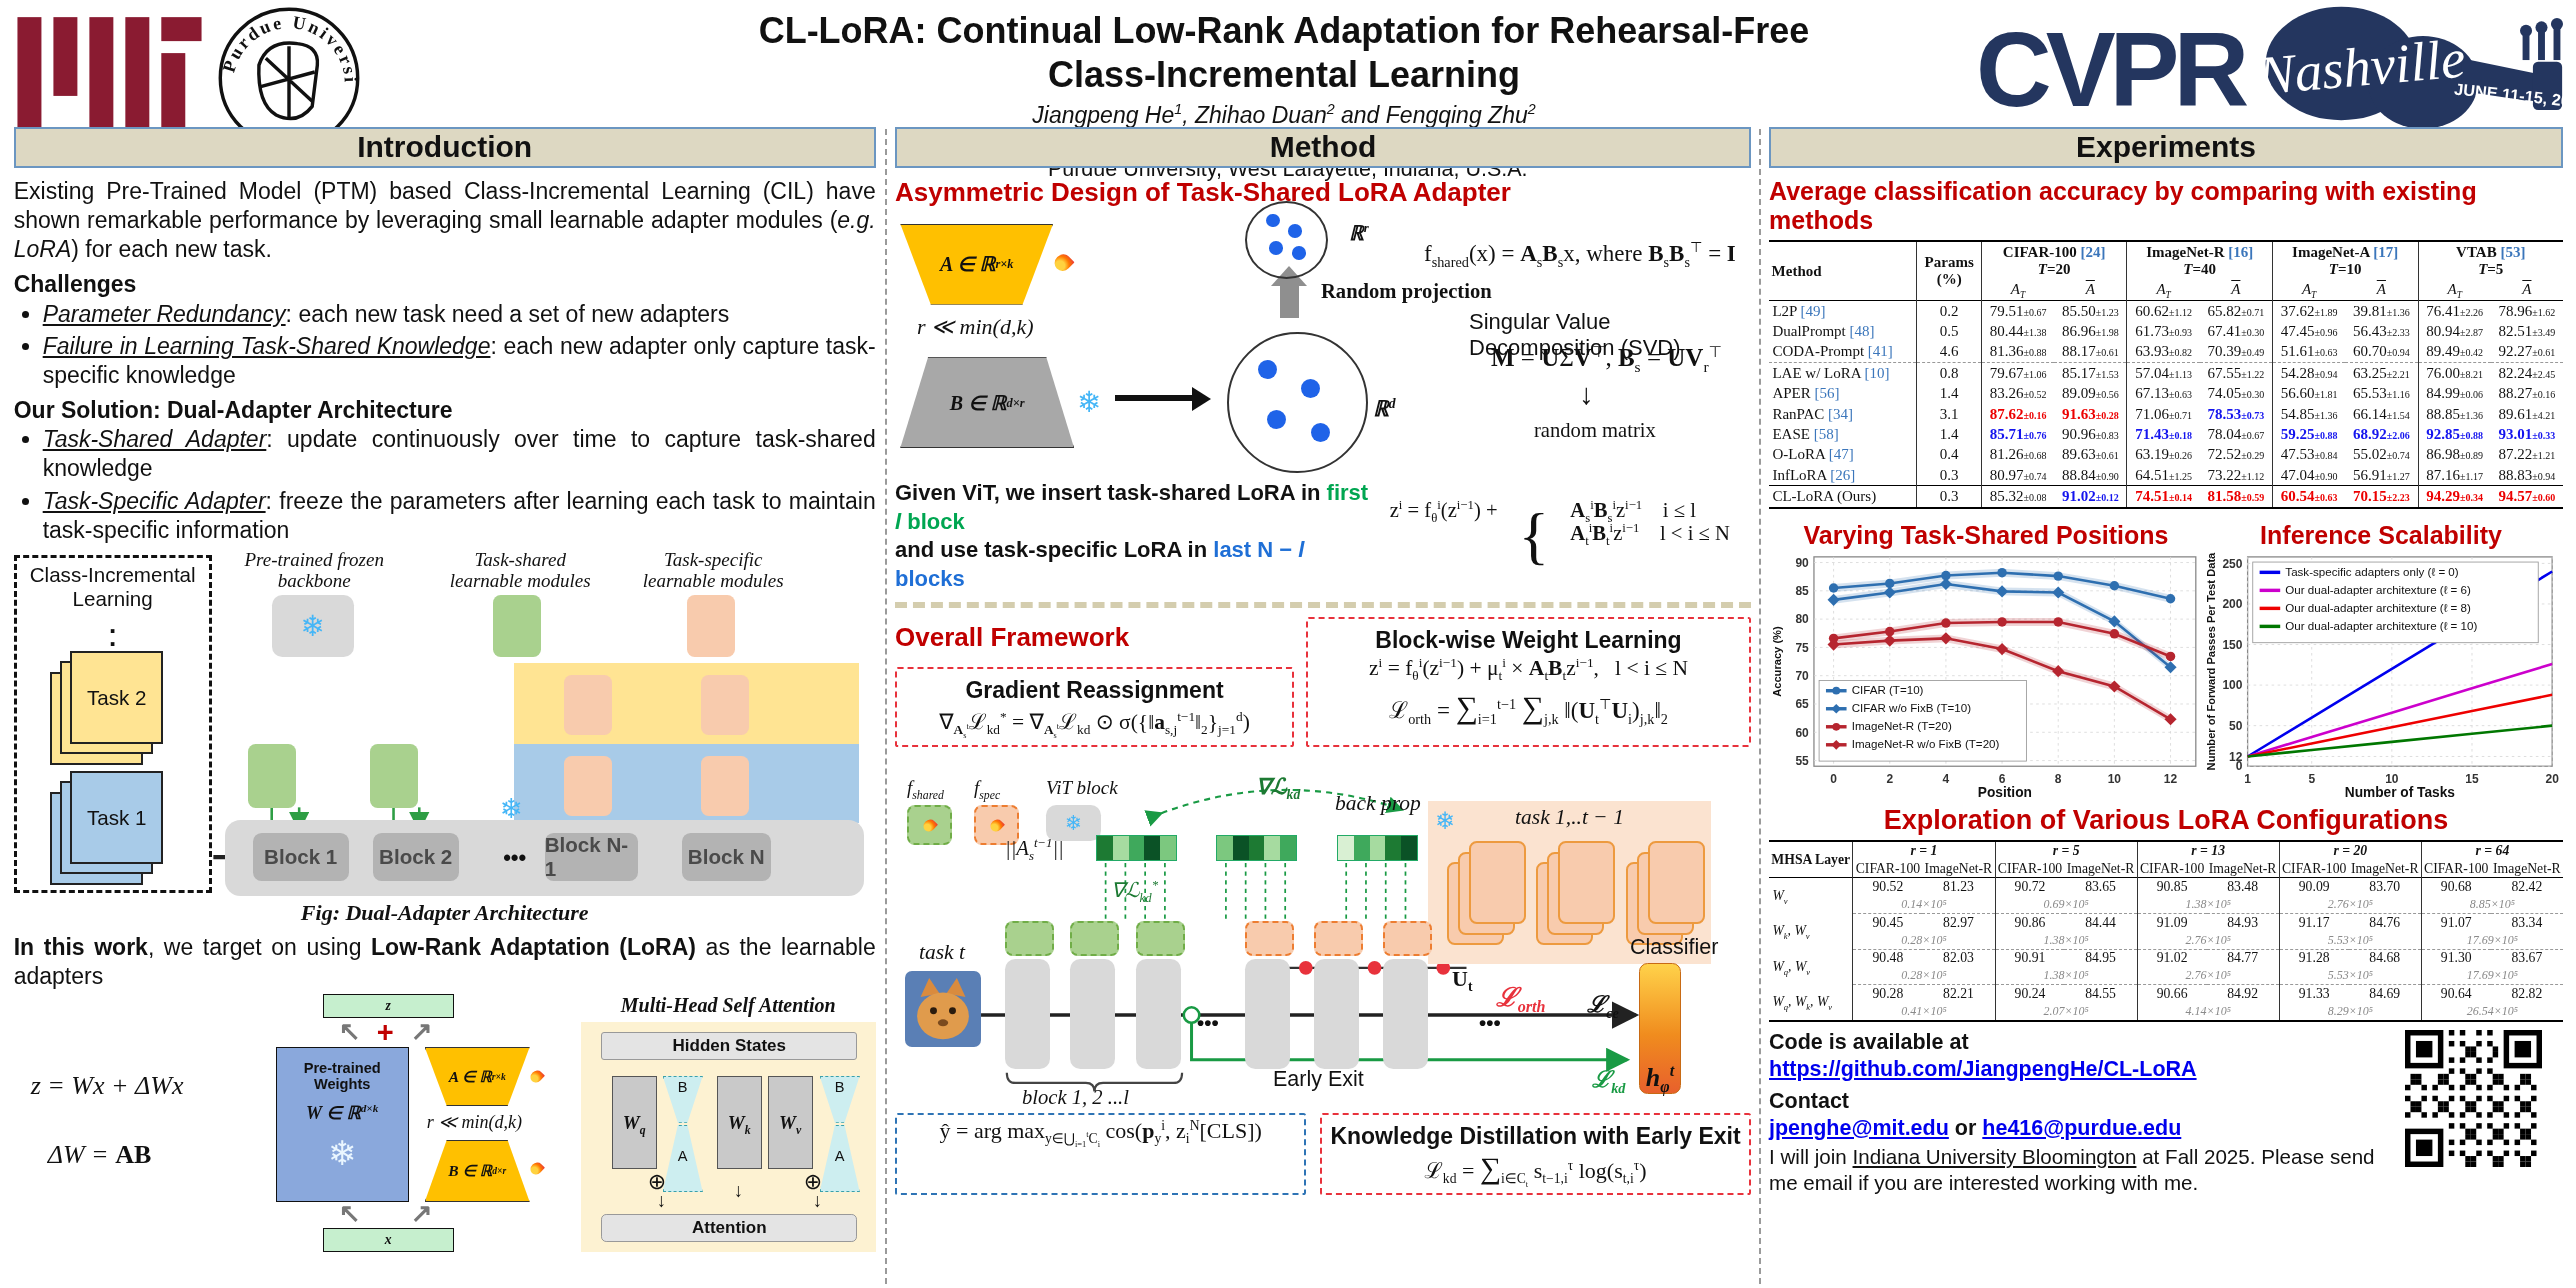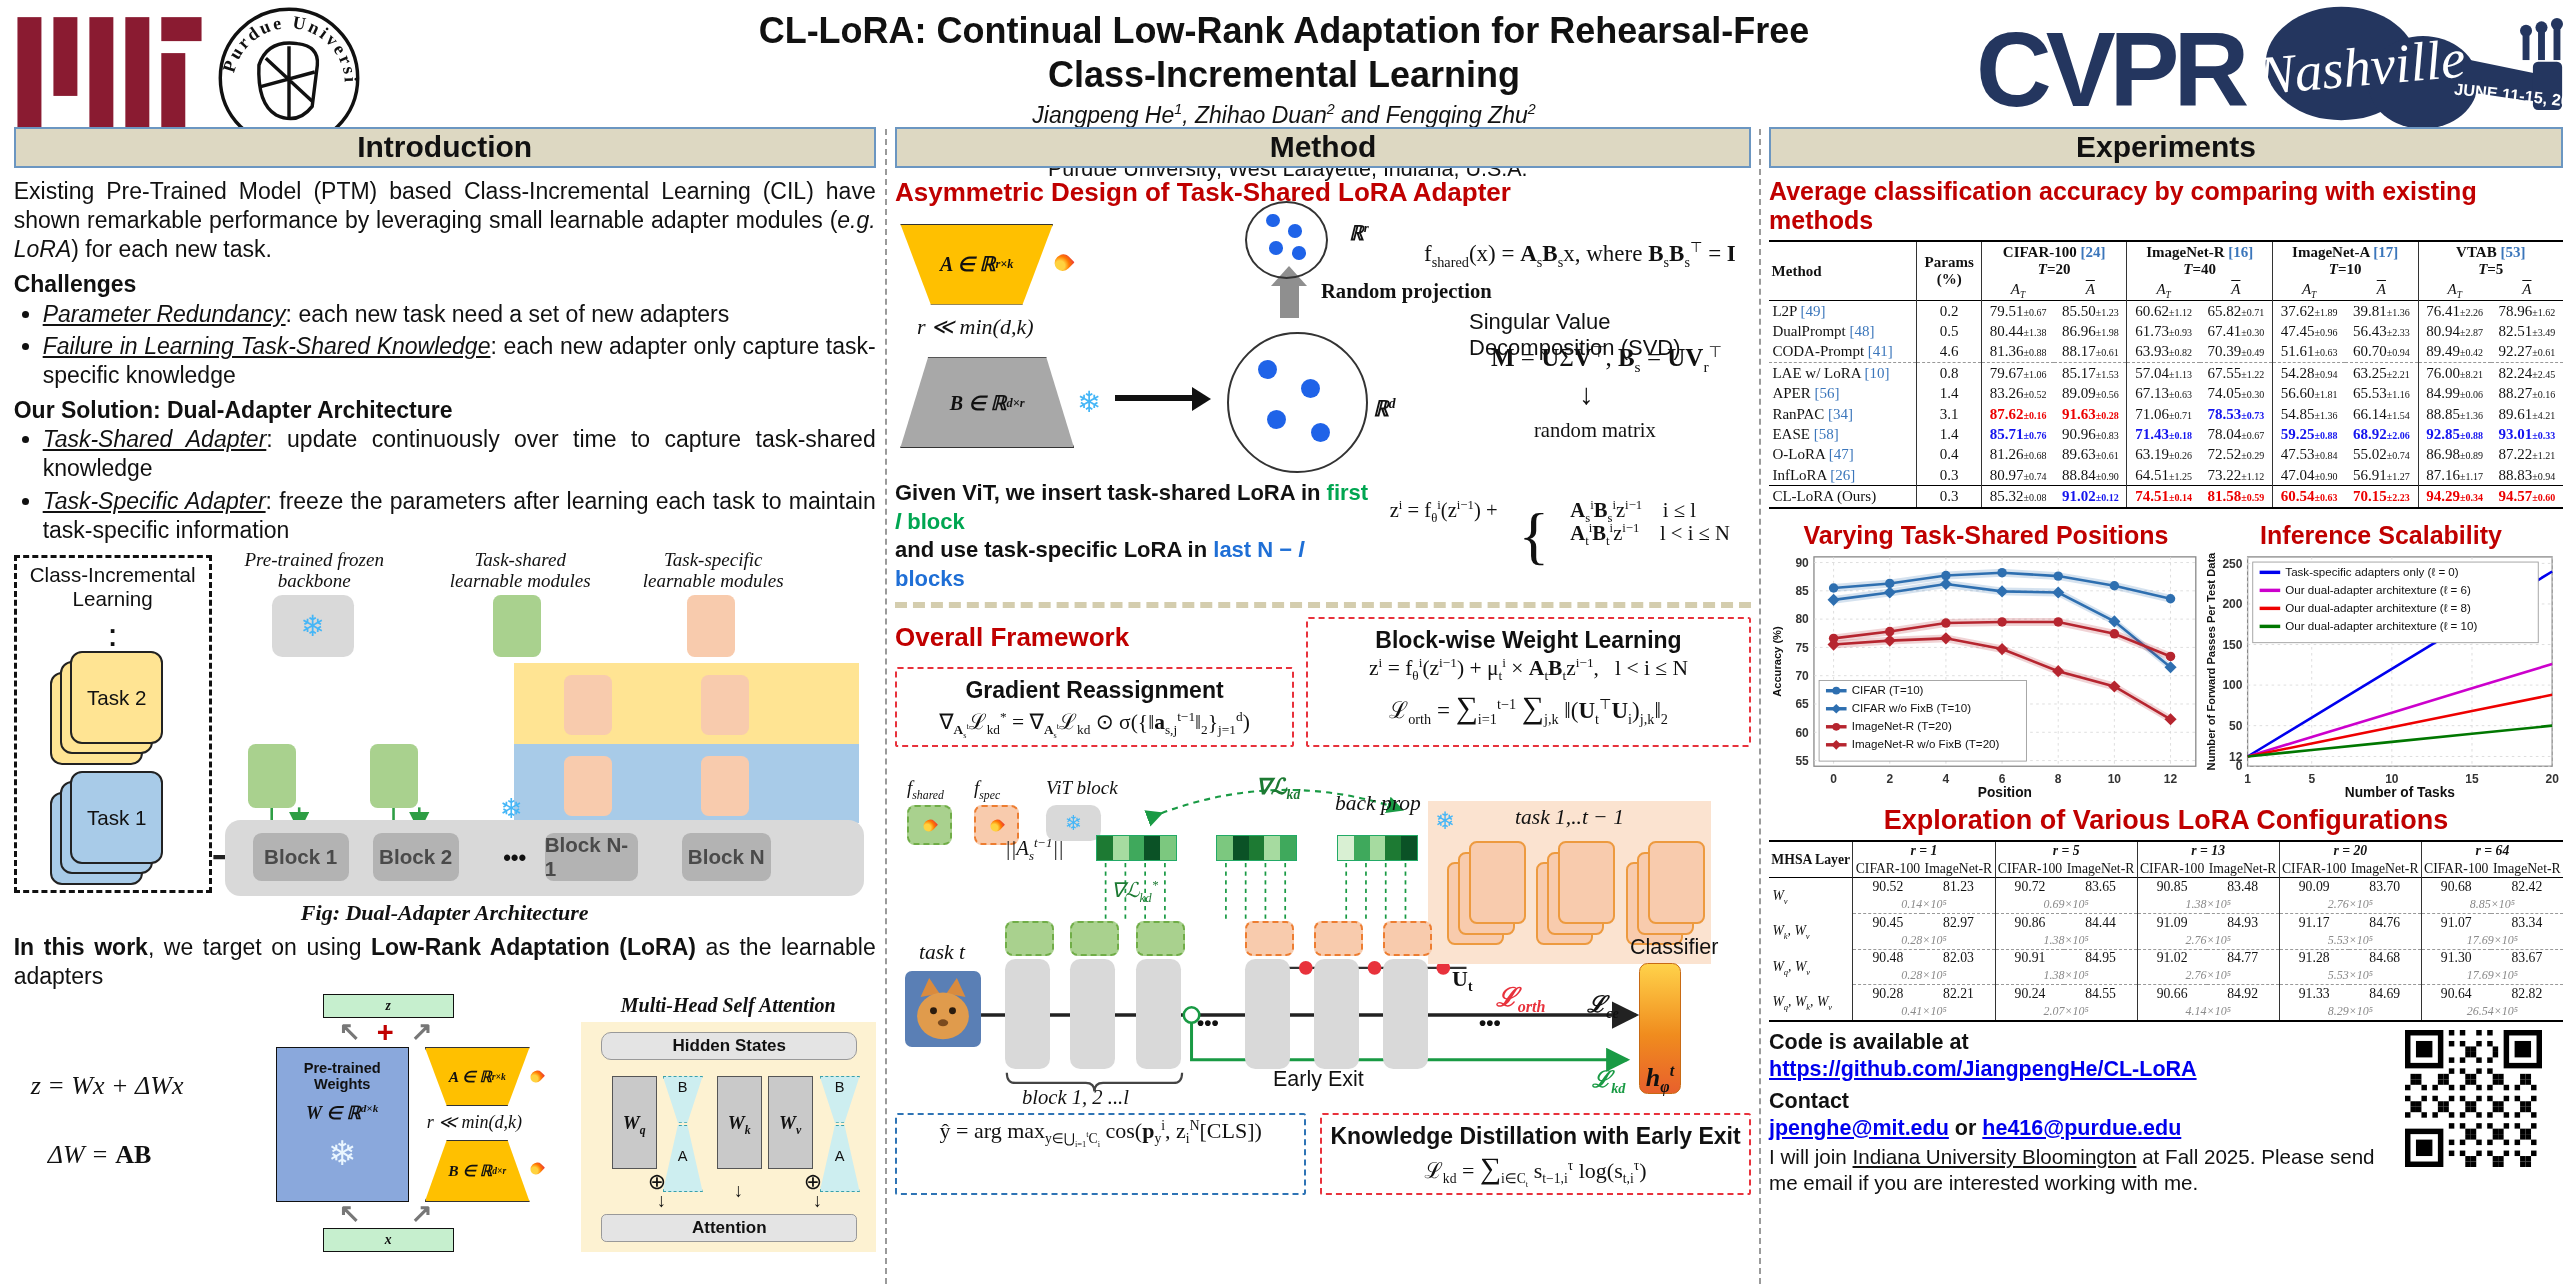--- a/index.html
+++ b/index.html
@@ -35,21 +35,21 @@
   
   .gmod{background:#a9d18e;border-radius:7.7px}
   .pmod{background:#f8cbad;border-radius:7.7px}
   .gmodD{background:#a9d18e;border:2.6px dashed #70ad47;border-radius:7.7px}
   .pmodD{background:#f8cbad;border:2.6px dashed #ed7d31;border-radius:7.7px}
   .graymod{background:#d9d9d9;border-radius:10.3px}
   .snow{color:#45b6f7}
   .flame{display:inline-block;width:11px;height:13px;background:radial-gradient(circle at 50% 75%,#ffd23f 0 32%,#ff7a00 62%,#e8323c);border-radius:50% 6% 50% 50%;transform:rotate(45deg)}
   .lblock{background:#b3b3b3;border-radius:8.6px;color:#4a4a4a;font-weight:bold;font-size:20.6px;
     display:flex;align-items:center;justify-content:center}
-  .stackrect{position:absolute;border:2.1px solid #222;border-radius:12px}
+  .stackrect{position:absolute;border:2.1px solid #222;border-radius:0}
   .figlab{font-size:19px;font-style:italic;text-align:center;line-height:1.1;font-family:"Liberation Serif",serif}
   .trap{display:flex;align-items:center;justify-content:center;font-weight:bold}
   .rbox{border:2.6px dashed #e8323c;border-radius:2.6px;background:#fff}
   .bbox{border:2.6px dashed #2e74b5;border-radius:2.6px;background:#fff}
   .boxtitle{font-weight:bold;font-size:23px;text-align:center;margin:5.2px 0 1.7px 0}
   .eq{font-family:"Liberation Serif",serif;text-align:center}
   .hsep{border-top:6.9px dashed #d4cdae;height:0;margin:8.6px 0}
   
   table{border-collapse:collapse}
   .mtab{font-family:"Liberation Serif",serif;font-size:15px;width:100%;
@@ -242,21 +242,21 @@
       <div class="abs trap math" style="left:196px;top:146px;width:103px;height:60px;background:#ffc000;border:1.7px solid #333;clip-path:polygon(21% 0,79% 0,100% 100%,0 100%);font-size:15.5px">B ∈ ℝ<sup>d×r</sup></div>
       <span class="flame abs" style="left:302px;top:168px"></span>
       <div class="abs" style="left:110px;top:204px;color:#777;font-size:26px;font-weight:bold">↖</div>
       <div class="abs" style="left:182px;top:204px;color:#777;font-size:26px;font-weight:bold">↗</div>
       <div class="abs" style="left:94px;top:234px;width:129px;height:22px;background:#c6efce;border:1.7px solid #111;display:flex;align-items:center;justify-content:center;font-weight:bold;font-style:italic;font-family:'Liberation Serif',serif">x</div>
     </div>
 
     <div class="abs" style="left:567px;top:0;width:295px;height:258px">
       <div class="serif" style="font-style:italic;font-weight:bold;font-size:20px;text-align:center">Multi-Head Self Attention</div>
       <div class="abs" style="left:0;top:27.5px;width:295px;height:230px;background:#fdf2d2"></div>
-      <div class="abs" style="left:20.6px;top:38px;width:254px;height:26px;background:#e4e4e4;border:1.3px solid #999;border-radius:10px;text-align:center;font-weight:bold;font-size:17px;line-height:26px">Hidden States</div>
+      <div class="abs" style="left:20.6px;top:38px;width:254px;height:26px;background:#e4e4e4;border:1.3px solid #999;border-radius:3px;text-align:center;font-weight:bold;font-size:17px;line-height:26px">Hidden States</div>
       <div class="abs" style="left:31px;top:82px;width:43px;height:91px;background:#c9c9c9;border:1.7px solid #555;display:flex;align-items:center;justify-content:center">
           <span class="math" style="font-size:19px;font-weight:bold">W<sub>q</sub></span>
         </div>
       <div class="abs" style="left:82px;top:82px;width:38px;height:43px;background:#cdeef0;border:1.7px dashed #3aa0aa;clip-path:polygon(0 0,100% 0,62% 100%,38% 100%);text-align:center;font-size:14.6px;padding-top:1.7px">B</div>
       <div class="abs" style="left:82px;top:131px;width:38px;height:43px;background:#cdeef0;border:1.7px dashed #3aa0aa;clip-path:polygon(38% 0,62% 0,100% 100%,0 100%);text-align:center;font-size:14.6px;padding-top:22px">A</div>
       <div class="abs" style="left:136px;top:82px;width:43px;height:91px;background:#c9c9c9;border:1.7px solid #555;display:flex;align-items:center;justify-content:center">
           <span class="math" style="font-size:19px;font-weight:bold">W<sub>k</sub></span>
         </div>
       <div class="abs" style="left:187px;top:82px;width:43px;height:91px;background:#c9c9c9;border:1.7px solid #555;display:flex;align-items:center;justify-content:center">
           <span class="math" style="font-size:19px;font-weight:bold">W<sub>v</sub></span>

